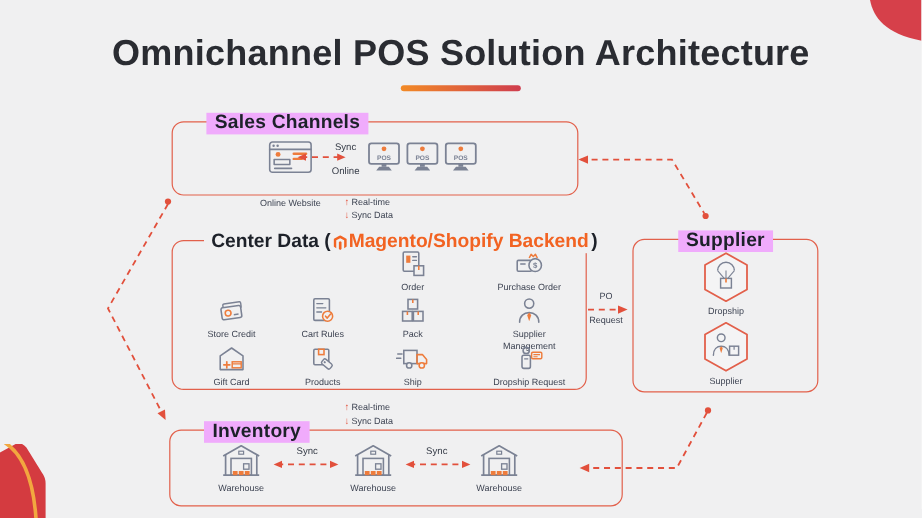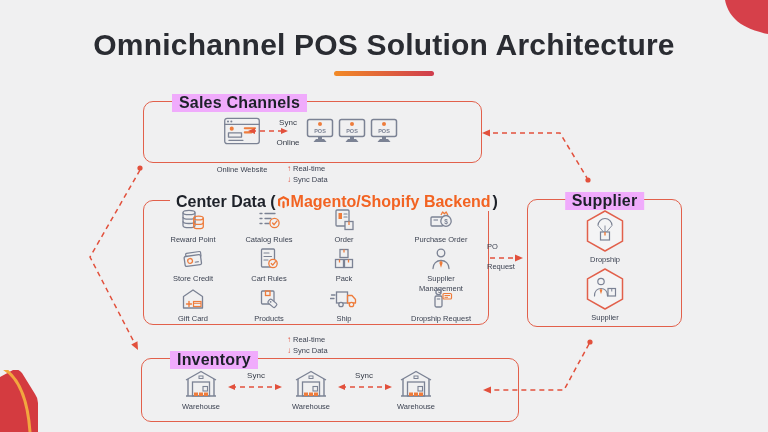--- a/index.html
+++ b/index.html
@@ -45,21 +45,21 @@
   .c1{left:4px;}  .c2{left:80px;} .c3{left:155px;} .c4{left:252px;}
   .r1{top:7px;}   .r2{top:46px;}  .r3{top:86px;}
   .gcell{width:90px;}
   .gcell.narrow{width:66px; margin-left:12px;}
   
   .hex-cell{left:56px; width:42px;}
   
   .rt{position:absolute; width:90px; font-size:7.5px; color:#3d4352; line-height:11px; text-align:left;}
   .rt .ra{color:#e2503c; font-size:8px; margin-right:2px;}
   
-  .po{position:absolute; left:487px; width:36px; text-align:left; font-size:7.5px; color:#3d4352; line-height:10px;}
+  .po{position:absolute; left:487px; width:36px; text-align:center; font-size:7.5px; color:#3d4352; line-height:10px;}
   
   .overlay{position:absolute; left:0; top:0; pointer-events:none;}
   .corner{position:absolute; pointer-events:none;}
 </style>
 </head>
 <body>
 
 <div class="stage">
 
   <svg class="corner" style="right:0;top:0" width="46" height="40">
@@ -136,50 +136,20 @@
     <span class="center-label">
       <span class="dark">Center Data (</span>
       <svg width="11" height="13" viewBox="0 0 11 13">
         <path d="M5.5 0 L11 3.1 V9.5 L8.8 10.8 V4.3 L5.5 2.5 L2.2 4.3 V10.8 L0 9.5 V3.1 Z" fill="#f26322"></path>
         <path d="M4.4 11.6 V5.7 L5.5 5.05 L6.6 5.7 V11.6 L5.5 12.3 Z" fill="#f26322"></path>
       </svg>
       <span class="orange">Magento/Shopify Backend</span>
         <span class="dark">)</span>
     </span>
 
-    <div class="cell gcell c1 r1">
-      <svg width="26" height="24" viewBox="0 0 26 24">
-        <g fill="none" stroke="#7b8294" stroke-width="1.3">
-          <ellipse cx="9" cy="4.5" rx="6" ry="2.2"></ellipse>
-          <path d="M3 4.5 V17.5 a6 2.2 0 0 0 12 0 V4.5"></path>
-          <path d="M3 9 a6 2.2 0 0 0 12 0 M3 13.3 a6 2.2 0 0 0 12 0"></path>
-        </g>
-        <g fill="none" stroke="#ee7c3c" stroke-width="1.3">
-          <ellipse cx="18.5" cy="10" rx="4.8" ry="1.9"></ellipse>
-          <path d="M13.7 10 V18.8 a4.8 1.9 0 0 0 9.6 0 V10"></path>
-          <path d="M13.7 14.4 a4.8 1.9 0 0 0 9.6 0"></path>
-        </g>
-      </svg>
-      <span class="lbl">Reward Point</span>
-    </div>
-    <div class="cell gcell c2 r1">
-      <svg width="26" height="24" viewBox="0 0 26 24">
-        <g stroke="#7b8294" stroke-width="1.3" stroke-linecap="round">
-          <line x1="4" y1="5.5" x2="6" y2="5.5"></line>
-            <line x1="9" y1="5.5" x2="19" y2="5.5"></line>
-          <line x1="4" y1="10.5" x2="6" y2="10.5"></line>
-            <line x1="9" y1="10.5" x2="15" y2="10.5"></line>
-          <line x1="4" y1="15.5" x2="6" y2="15.5"></line>
-            <line x1="9" y1="15.5" x2="13" y2="15.5"></line>
-        </g>
-        <circle cx="18.5" cy="15" r="4.6" fill="none" stroke="#ee7c3c" stroke-width="1.3"></circle>
-        <path d="M16.6 15 l1.5 1.7 l3-3.8" fill="none" stroke="#ee7c3c" stroke-width="1.3" stroke-linecap="round" stroke-linejoin="round"></path>
-      </svg>
-      <span class="lbl">Catalog Rules</span>
-    </div>
     <div class="cell gcell c3 r1">
       <svg width="26" height="24" viewBox="0 0 26 24">
         <rect x="5" y="2" width="13" height="16" rx="1" fill="none" stroke="#7b8294" stroke-width="1.3"></rect>
         <rect x="7.5" y="5" width="3.5" height="6" fill="#ee7c3c"></rect>
         <g stroke="#7b8294" stroke-width="1.2" stroke-linecap="round">
           <line x1="13" y1="6" x2="16" y2="6"></line>
             <line x1="13" y1="9" x2="16" y2="9"></line>
         </g>
         <rect x="14" y="13.5" width="8" height="8" fill="#f0f0f1" stroke="#7b8294" stroke-width="1.3"></rect>
         <line x1="18" y1="13.5" x2="18" y2="17" stroke="#ee7c3c" stroke-width="1.3"></line>

